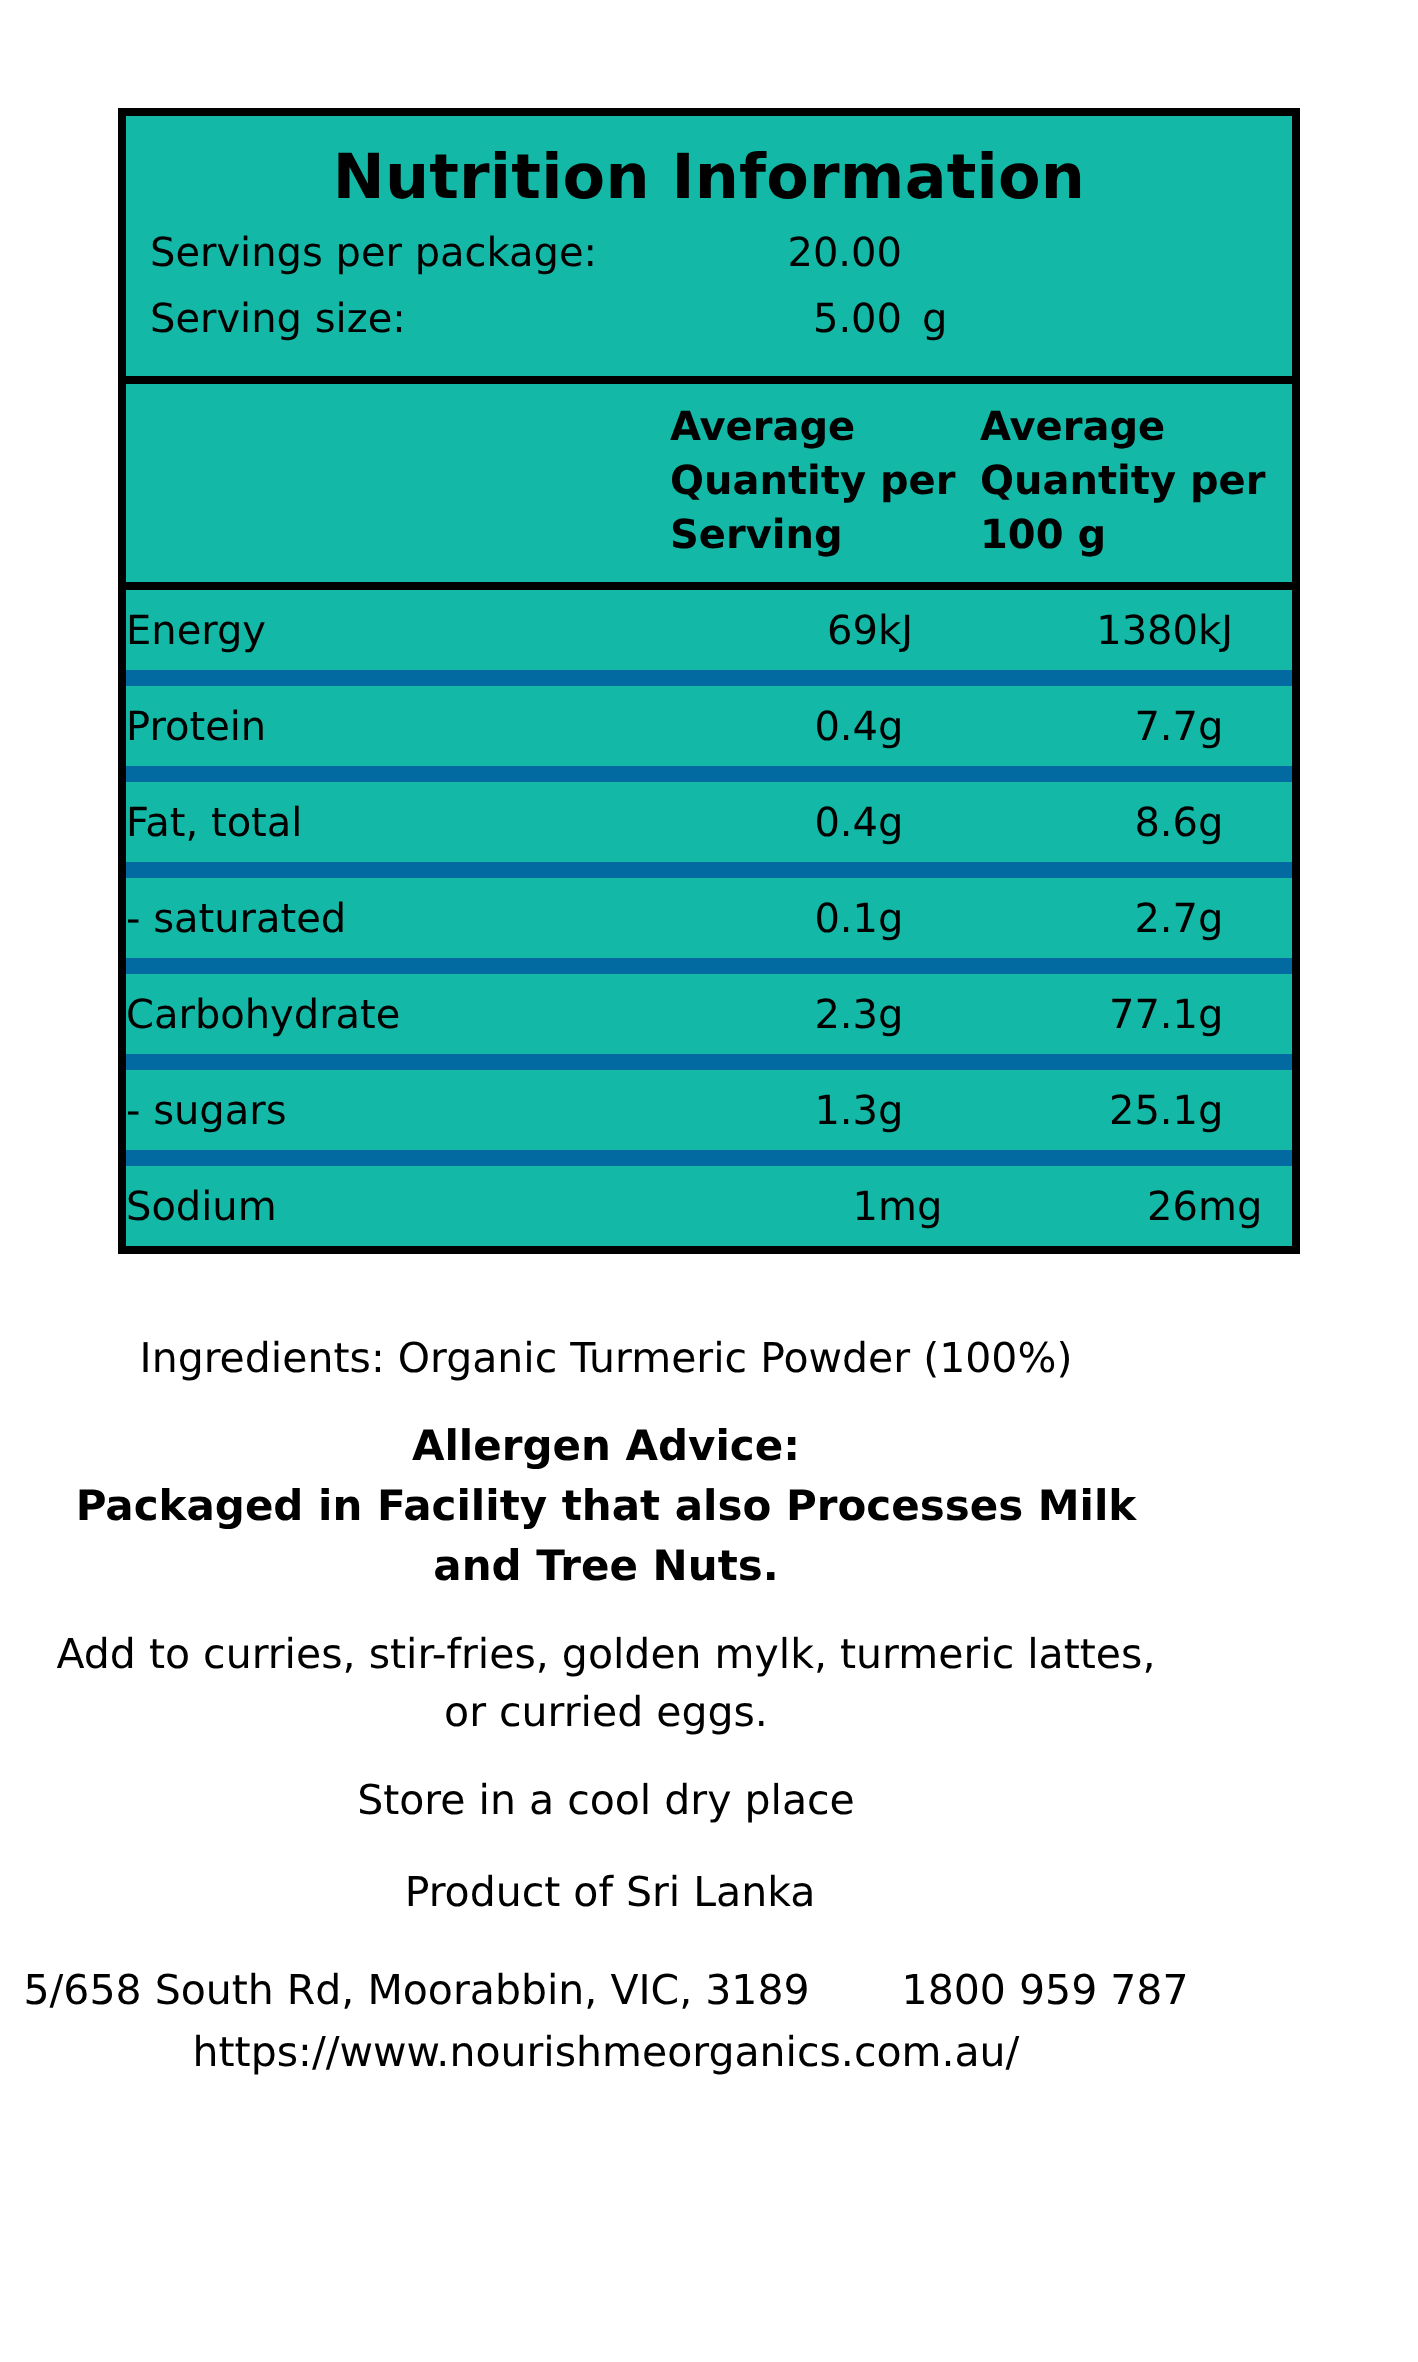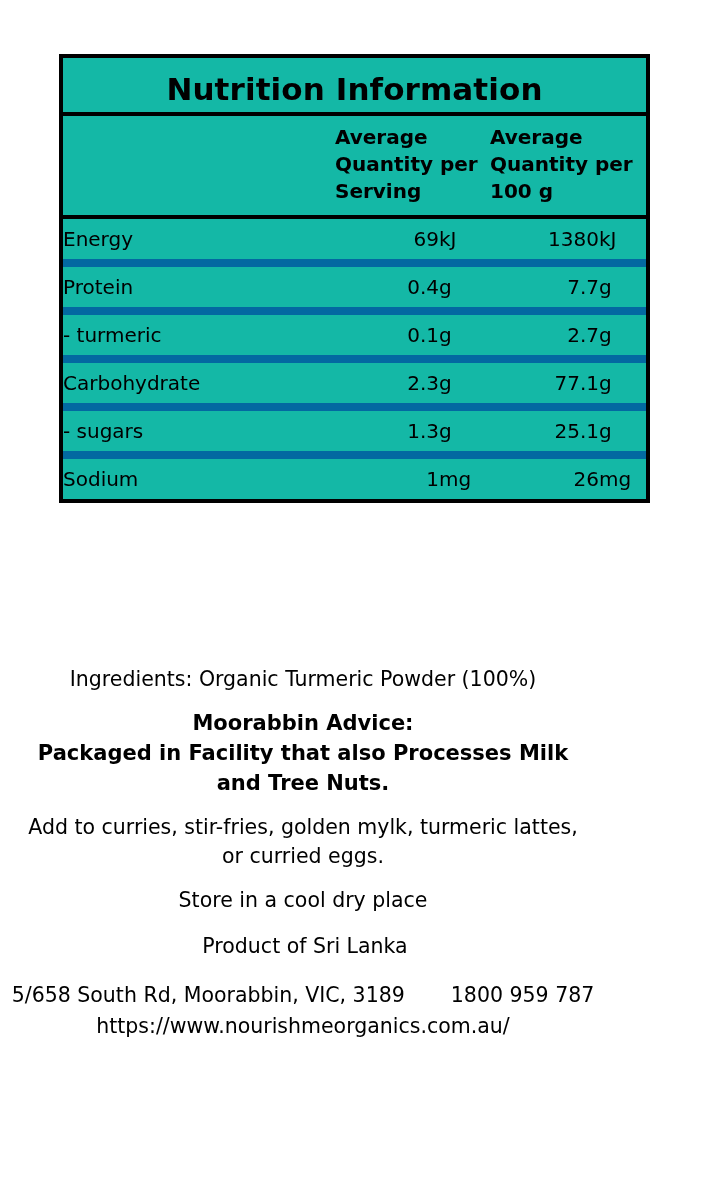--- a/index.html
+++ b/index.html
@@ -179,20 +179,31 @@
 </style>
 </head>
 <body>
 
 <div class="page">
 
   <div class="nip">
 
     <div class="nip-title">Nutrition Information</div>
 
+    <div class="servings">
+      <div class="serv-row">
+        <div class="serv-label">Servings per package:</div>
+        <div class="serv-value">20.00</div>
+      </div>
+      <div class="serv-row">
+        <div class="serv-label">Serving size:</div>
+        <div class="serv-value">5.00</div>
+        <div class="serv-unit">g</div>
+      </div>
+    </div>
 
     <div class="thick-rule"></div>
 
     <div class="head-row">
       <div class="head-blank"></div>
       <div class="head-col col1">Average Quantity per Serving</div>
       <div class="head-col col2">Average Quantity per 100 g</div>
     </div>
 
     <div class="thick-rule"></div>
@@ -207,21 +218,28 @@
           <td class="n-u2">kJ</td>
         </tr>
         <tr>
           <td class="n-name">Protein</td>
           <td class="n-v1">0.4</td>
           <td class="n-u1">g</td>
           <td class="n-v2">7.7</td>
           <td class="n-u2">g</td>
         </tr>
         <tr>
-          <td class="n-name">- turmeric</td>
+          <td class="n-name">Fat, total</td>
+          <td class="n-v1">0.4</td>
+          <td class="n-u1">g</td>
+          <td class="n-v2">8.6</td>
+          <td class="n-u2">g</td>
+        </tr>
+        <tr>
+          <td class="n-name">- saturated</td>
           <td class="n-v1">0.1</td>
           <td class="n-u1">g</td>
           <td class="n-v2">2.7</td>
           <td class="n-u2">g</td>
         </tr>
         <tr>
           <td class="n-name">Carbohydrate</td>
           <td class="n-v1">2.3</td>
           <td class="n-u1">g</td>
           <td class="n-v2">77.1</td>
@@ -241,21 +259,21 @@
           <td class="n-v2">26</td>
           <td class="n-u2">mg</td>
         </tr>
       </tbody>
     </table>
 
   </div>
 
   <div class="below">
     <p class="line ingredients">Ingredients: Organic Turmeric Powder (100%)</p>
-    <p class="line allergen-head">Moorabbin Advice:</p>
+    <p class="line allergen-head">Allergen Advice:</p>
     <p class="line allergen-body">Packaged in Facility that also Processes Milk and Tree Nuts.</p>
     <p class="line usage">Add to curries, stir-fries, golden mylk, turmeric lattes, or curried eggs.</p>
     <p class="line storage">Store in a cool dry place</p>
     <p class="line origin">Product of Sri Lanka</p>
 
     <div class="contact-row">
       <span>5/658 South Rd, Moorabbin, VIC, 3189</span>
       <span>1800 959 787</span>
     </div>
     <div class="line website">https://www.nourishmeorganics.com.au/</div>

